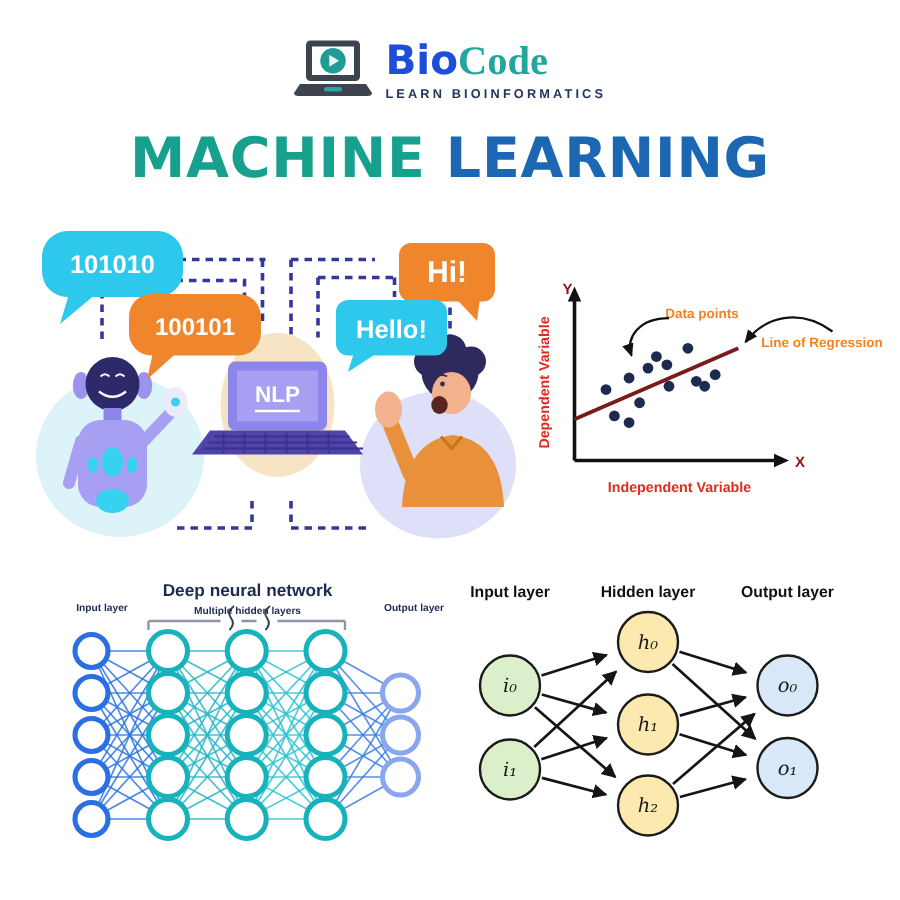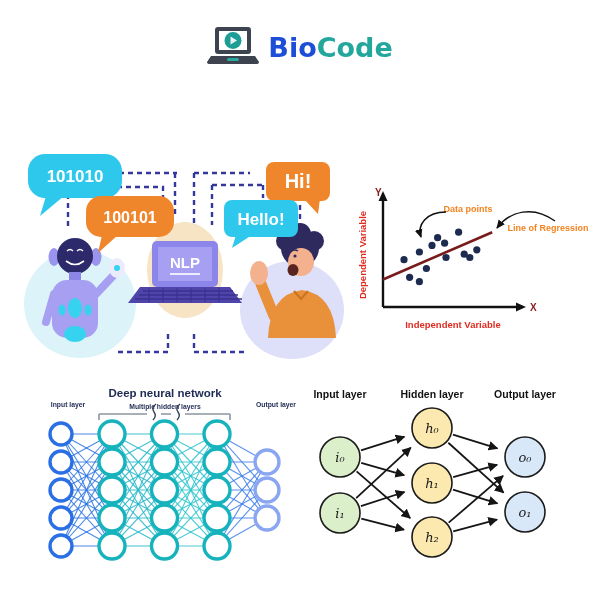--- a/index.html
+++ b/index.html
@@ -4,21 +4,21 @@
 <style>
   html,body{margin:0;padding:0;background:#fff;}
   .canvas{position:relative;width:600px;height:600px;background:#ffffff;overflow:hidden;
           font-family:"Liberation Sans",sans-serif;}
   
   .logo{position:absolute;top:24px;left:0;right:0;display:flex;justify-content:center;
         align-items:center;gap:9px;}
   .logo-textcol{display:flex;flex-direction:column;align-items:flex-start;}
   .brand{font-family:"DejaVu Sans",sans-serif;font-weight:bold;font-size:27px;line-height:1;}
   .brand .bio{color:#1d4ed8;}
-  .brand .code{color:#23a79d;}
+  .brand .code{color:#23a79d;font-family:Liberation Serif, serif;}
   .logo-sub{font-size:8.5px;font-weight:bold;letter-spacing:2.1px;color:#23365c;margin-top:3px;}
   
   .title{position:absolute;top:84px;width:100%;text-align:center;
          font-family:"DejaVu Sans",sans-serif;font-weight:800;font-size:37px;
          letter-spacing:0.5px;}
   .title .w1{color:#18a08f;}
   .title .w2{color:#1c67b1;}
   svg text{font-family:"Liberation Sans",sans-serif;}
   .bubble-text{fill:#ffffff;font-weight:bold;}
   .net-label{fill:#1d2a52;font-weight:bold;}
@@ -33,23 +33,28 @@
     <svg width="52" height="46" viewBox="0 0 52 46">
       <rect x="8" y="3" width="36" height="27" rx="3" fill="#3d4450"></rect>
       <rect x="12" y="7" width="28" height="19" fill="#ffffff"></rect>
       <circle cx="26" cy="16.5" r="8.5" fill="#1e9c96"></circle>
       <path d="M23.5,12.5 L30,16.5 L23.5,20.5 Z" fill="#ffffff" opacity="0.9"></path>
       <path d="M4,32 L48,32 L52,38 Q52,40 49,40 L3,40 Q0,40 0,38 Z" fill="#3d4450"></path>
       <rect x="20" y="34" width="12" height="3" rx="1.5" fill="#2aa7a0"></rect>
     </svg>
     <div class="logo-textcol">
       <div class="brand"><span class="bio">Bio</span><span class="code">Code</span></div>
+      <div class="logo-sub">LEARN BIOINFORMATICS</div>
     </div>
   </div>
 
+  <div class="title">
+    <span class="w1">MACHINE</span>
+    <span class="w2">LEARNING</span>
+  </div>
 
   <svg style="position:absolute;left:10px;top:142px;" width="350" height="228" viewBox="0 0 350 228">
 
     <g stroke="#34379b" stroke-width="2.4" stroke-dasharray="5 4" fill="none">
       <path d="M58,34 V88"></path>
       <path d="M100,31 H167"></path>
       <path d="M107,45 H153 V91"></path>
       <path d="M165,31 V73"></path>
       <path d="M184,31 H240"></path>
       <path d="M184,31 V83"></path>

